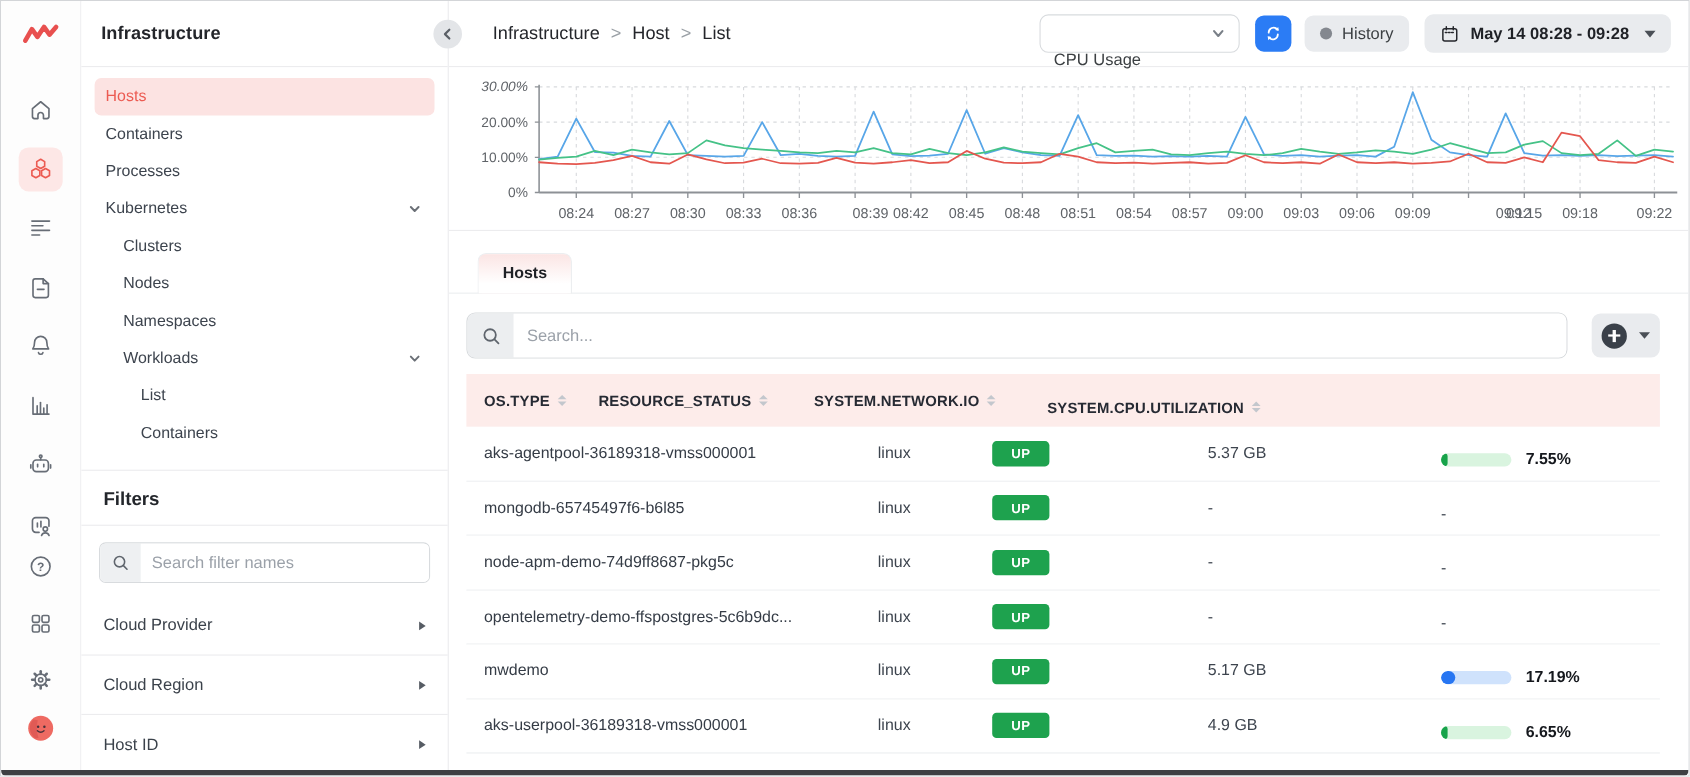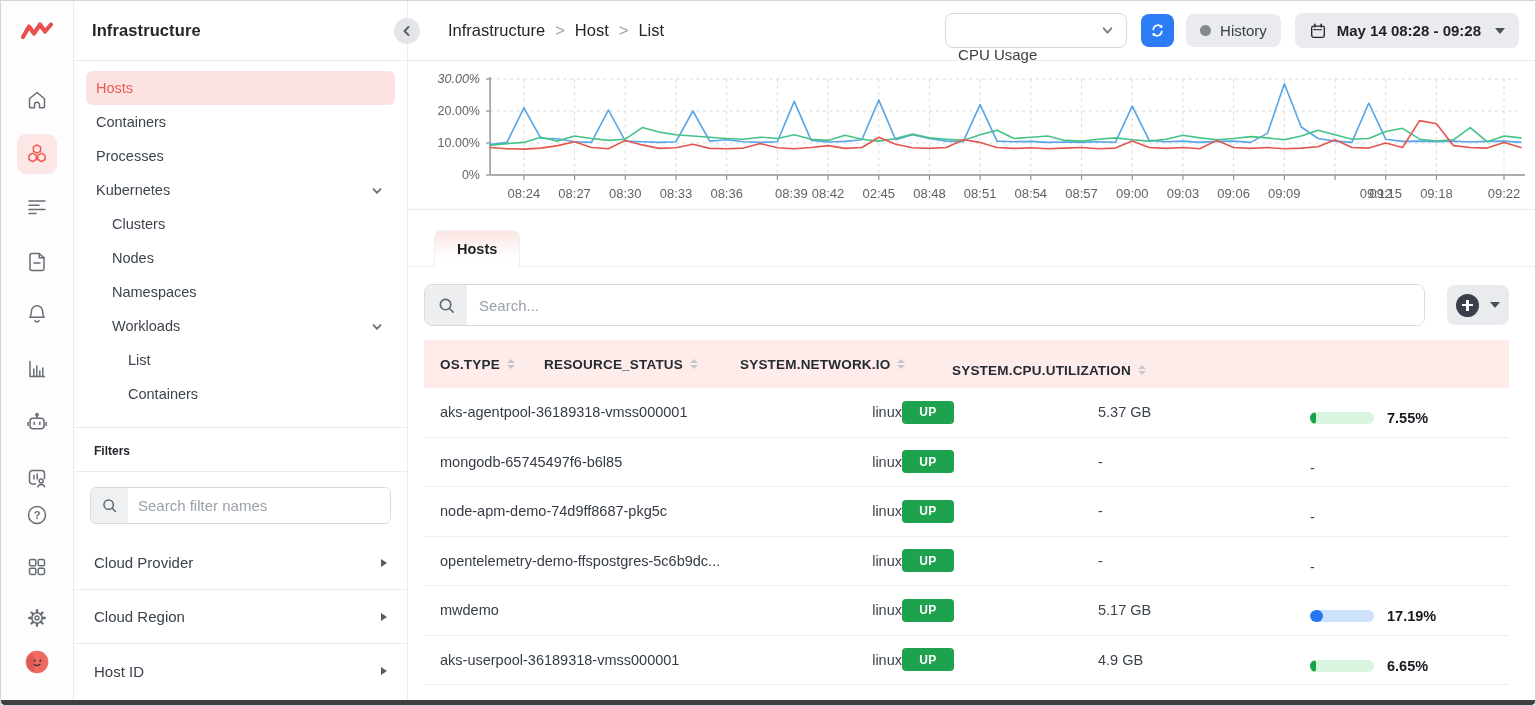--- a/index.html
+++ b/index.html
@@ -35,21 +35,21 @@
              stroke-linecap:round; stroke-linejoin:round; }
   .nav { padding:10px 12px 6px 12px; }
   .nav-item { height:34px; display:flex; align-items:center; font-size:14.5px; color:#3d444e;
              border-radius:6px; cursor:pointer; padding-right:12px; }
   .nav-item .lbl { flex:1; }
   .nav-item.active { background:#fce3e2; color:#ec5b52; }
   .nav-item .chev { width:12px; height:12px; }
   .nav-item .chev svg { width:12px; height:12px; stroke:#6b7077; stroke-width:1.8; fill:none;
              stroke-linecap:round; stroke-linejoin:round; }
   .nav-divider { height:1px; background:#ececee; margin-top:10px; }
-  .filters-heading { padding:16px 20px 13px 20px; font-size:12px; font-weight:700; color:#23262b;
+  .filters-heading { padding:16px 20px 13px 20px; font-size:17px; font-weight:700; color:#23262b;
              border-bottom:1px solid #ececee; }
   .filter-search { margin:15px 16px 12px 16px; height:37px; border:1px solid #d8dbde; border-radius:6px;
              display:flex; overflow:hidden; background:#fff; }
   .search-square { width:37px; background:#eef0f2; display:flex; align-items:center; justify-content:center;
              flex:0 0 37px; }
   .search-square svg { width:17px; height:17px; stroke:#5f656d; stroke-width:1.7; fill:none; stroke-linecap:round; }
   .filter-search input { border:none; outline:none; flex:1; font-size:15px; padding:0 10px;
              font-family:"Liberation Sans",sans-serif; color:#3d444e; }
   .filter-search input::placeholder { color:#9ba1a9; }
   .filter-group { height:54px; display:flex; align-items:center; padding:0 20px; font-size:15px;
@@ -118,21 +118,21 @@
   .plus-circle::after { width:2.2px; height:11px; left:10.4px; top:6px; }
 
   .table { margin:0 26px 0 16px; }
   .thead { display:flex; align-items:center; background:#fdecea; height:48px; padding:0 0 0 16px; }
   .th { display:flex; align-items:center; gap:7px; font-size:13.5px; font-weight:700; color:#262a33;
         letter-spacing:.2px; }
   .sort { display:flex; flex-direction:column; gap:2.5px; }
   .sort i { display:block; width:0; height:0; border-left:4px solid transparent; border-right:4px solid transparent; }
   .sort i.up { border-bottom:4.5px solid #c3c7cd; }
   .sort i.dn { border-top:4.5px solid #c3c7cd; }
-  .c-host { width:358px; } .c-os { width:104px;text-align:right; } .c-status { width:196px; } .c-net { width:212px; } .c-cpu { flex:1;margin-top:12px; }
+  .c-host { width:358px; } .c-os { width:104px; } .c-status { width:196px; } .c-net { width:212px; } .c-cpu { flex:1;margin-top:12px; }
   .trow { display:flex; align-items:center; height:49.5px; border-bottom:1px solid #eceef0;
           padding-left:16px; font-size:14.5px; color:#3d444e; background:#fff; cursor:pointer; }
   .td.host { color:#353c46; }
   .badge-up { display:inline-flex; align-items:center; justify-content:center; width:52px; height:23px;
           background:#1ea24e; color:#fff; font-size:12px; font-weight:700; border-radius:4px; letter-spacing:.4px; }
   .cpu-cell { display:flex; align-items:center; }
   .bar { width:64px; height:12px; border-radius:6px; overflow:hidden; display:inline-block; }
   .bar.green { background:#d9f4df; } .bar.green .fill { background:#17a34a; }
   .bar.blue  { background:#cfe2fc; } .bar.blue  .fill { background:#2776f2; }
   .bar .fill { display:block; height:100%; border-radius:6px; }
@@ -430,21 +430,21 @@
               <polyline points="4.0,76.5 20.5,77.8 37.0,78.1 53.5,77.1 70.0,74.6 86.5,70.7 103.0,76.5 119.6,77.8 136.1,69.4 152.6,73.9 169.1,77.4 185.6,76.8 202.1,73.3 218.6,77.4 235.1,77.8 251.6,77.1 268.1,72.6 284.6,76.8 301.1,77.8 317.7,76.5 334.2,74.6 350.7,77.4 367.2,76.5 383.7,66.2 400.2,73.3 416.7,76.8 433.2,77.4 449.7,76.5 466.2,68.8 482.7,71.4 499.2,76.5 515.8,77.4 532.3,76.8 548.8,77.8 565.3,77.1 581.8,76.5 598.3,77.8 614.8,77.1 631.3,70.1 647.8,76.5 664.3,77.4 680.8,76.5 697.3,77.8 713.9,69.4 730.4,76.5 746.9,77.4 763.4,76.5 779.9,77.8 796.4,77.1 812.9,75.8 829.4,68.8 845.9,76.5 862.4,77.1 878.9,72.0 895.4,76.5 912.0,49.6 928.5,52.8 945.0,74.6 961.5,76.5 978.0,77.1 994.5,71.4 1011.0,76.5" fill="none" stroke="#e4574f" stroke-width="1.6" stroke-linejoin="round" stroke-linecap="round"></polyline>
             </svg>
           <div class="x-row" id="xrow">
               <div class="x-lbl" style="left: 3.64694%;">08:24</div>
               <div class="x-lbl" style="left: 8.52621%;">08:27</div>
               <div class="x-lbl" style="left: 13.4055%;">08:30</div>
               <div class="x-lbl" style="left: 18.2847%;">08:33</div>
               <div class="x-lbl" style="left: 23.164%;">08:36</div>
               <div class="x-lbl" style="left: 28.0433%; margin-left: 14px;">08:39</div>
               <div class="x-lbl" style="left: 32.9226%;">08:42</div>
-              <div class="x-lbl" style="left: 37.8018%;">02:45</div>
+              <div class="x-lbl" style="left: 37.8018%;">08:45</div>
               <div class="x-lbl" style="left: 42.6811%;">08:48</div>
               <div class="x-lbl" style="left: 47.5604%;">08:51</div>
               <div class="x-lbl" style="left: 52.4396%;">08:54</div>
               <div class="x-lbl" style="left: 57.3189%;">08:57</div>
               <div class="x-lbl" style="left: 62.1982%;">09:00</div>
               <div class="x-lbl" style="left: 67.0774%;">09:03</div>
               <div class="x-lbl" style="left: 71.9567%;">09:06</div>
               <div class="x-lbl" style="left: 76.836%;">09:09</div>
               <div class="x-lbl" style="left: 81.7153%; margin-left: 41px;">09:12</div>
               <div class="x-lbl" style="left: 86.5945%;">09:15</div>

